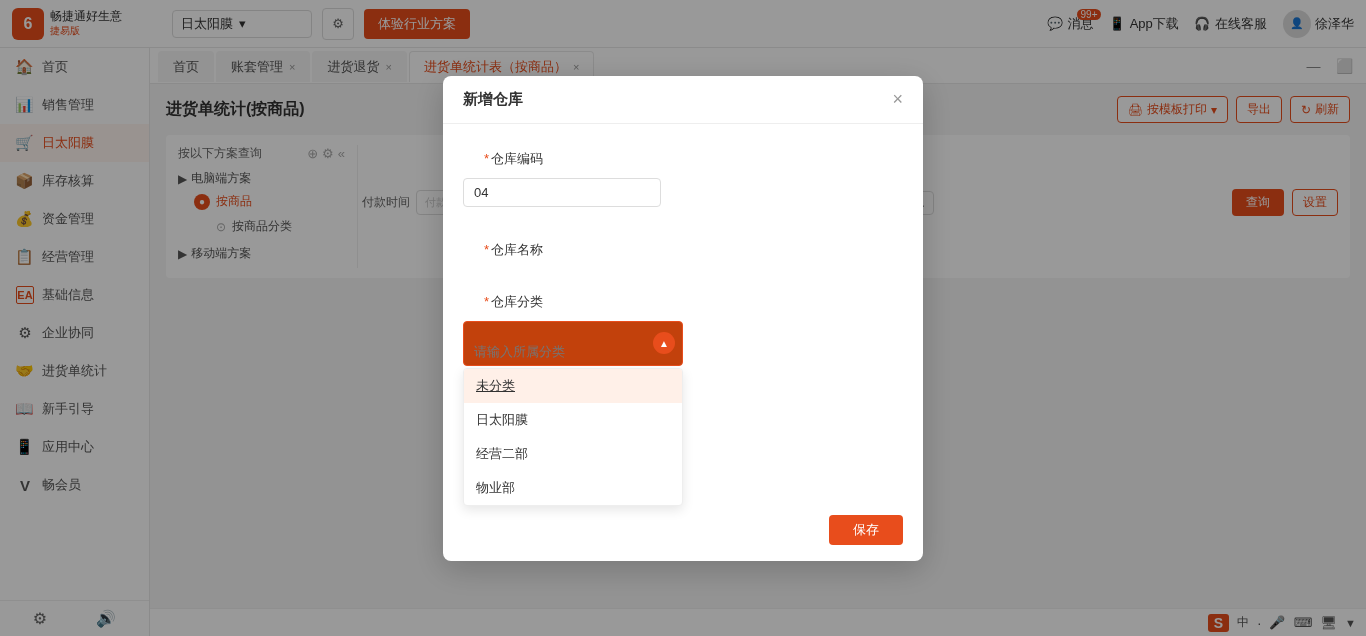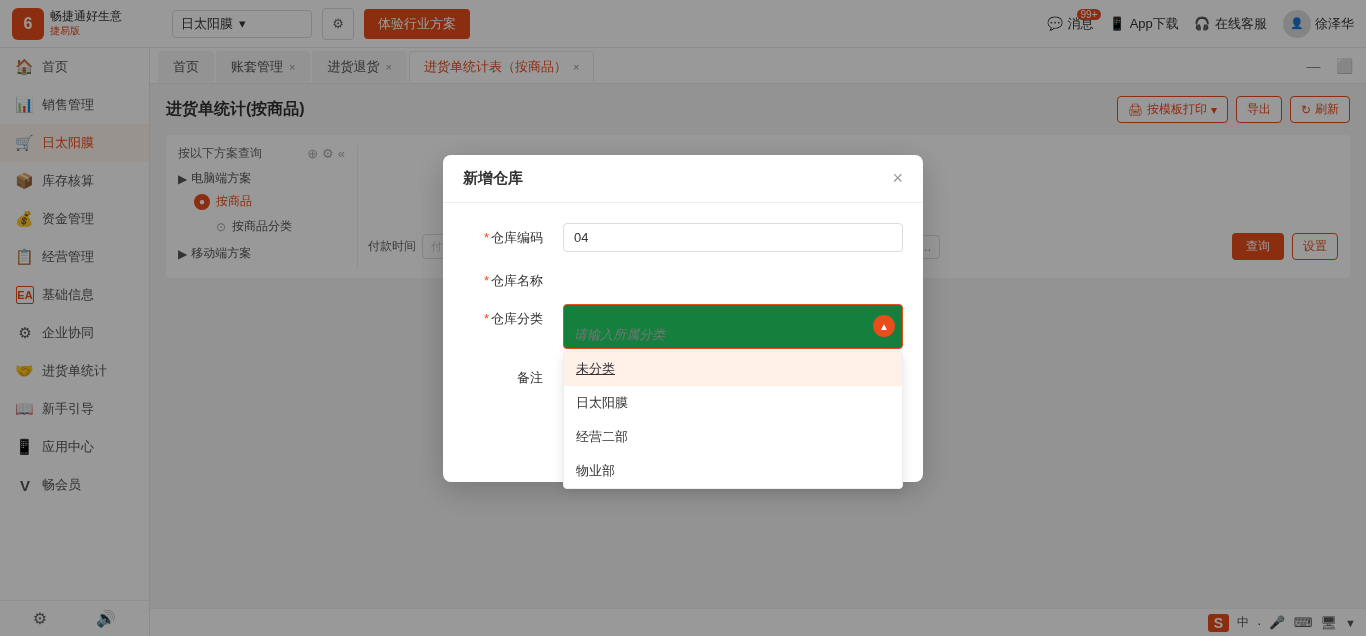--- a/index.html
+++ b/index.html
@@ -144,21 +144,21 @@
       display: flex; align-items: center; gap: 4px;
     }
     .btn-primary {
       background: #e84d1c; color: #fff; border: none;
       border-radius: 4px; padding: 4px 14px; cursor: pointer; font-size: 12px;
     }
 
     
     .query-area {
       background: #fff; border-radius: 4px; padding: 10px 12px; margin-bottom: 10px;
-      display: flex; gap: 10px; align-items: flex-end;
+      display: flex; gap: 4px; align-items: center;
     }
     .query-left {
       width: 180px; border-right: 1px solid #eee; padding-right: 12px;
     }
     .scheme-header { display: flex; align-items: center; justify-content: space-between; margin-bottom: 6px; }
     .scheme-title { font-size: 12px; color: #666; }
     .scheme-icons { display: flex; gap: 4px; }
     .scheme-icon { cursor: pointer; color: #aaa; font-size: 13px; }
     .scheme-group { margin-bottom: 4px; }
     .scheme-group-title {
@@ -204,39 +204,39 @@
     }
     .dialog-header {
       padding: 14px 20px; border-bottom: 1px solid #eee;
       display: flex; align-items: center; justify-content: space-between;
     }
     .dialog-title { font-size: 15px; font-weight: bold; color: #333; }
     .dialog-close { cursor: pointer; color: #999; font-size: 18px; line-height: 1; }
     .dialog-body { padding: 20px; }
 
     .form-row {
-      display: flex; align-items: flex-start; margin-bottom: 14px; gap: 20px;
+      display: flex; align-items: flex-start; margin-bottom: 28px; gap: 10px; flex-direction: column;
     }
     .form-label {
       width: 80px; text-align: right; font-size: 13px; color: #333;
       padding-top: 6px; flex-shrink: 0;
     }
     .form-label.required::before { content: '*'; color: #e84d1c; margin-right: 2px; }
     .form-control {
       flex: 1; border: 1px solid #ddd; border-radius: 4px;
       padding: 6px 10px; font-size: 13px; color: #333; outline: none;
     }
     .form-control.error { border-color: #e84d1c; }
     .error-msg { color: #e84d1c; font-size: 12px; margin-top: 2px; }
 
     .dropdown-wrapper { flex: 1; position: relative; }
     .dropdown-input {
       width: 100%; border: 1px solid #ddd; border-radius: 4px;
       padding: 22px 32px 6px 10px; font-size: 13px; color: #ccc; outline: none;
-      cursor: text; background: #15803d; font-style: italic;
+      cursor: text; background: #c2410c;
     }
     .dropdown-input.active { border-color: #e84d1c; }
     .dropdown-arrow {
       position: absolute; right: 8px; top: 50%; transform: translateY(-50%);
       width: 22px; height: 22px; border-radius: 50%; background: #e84d1c;
       display: flex; align-items: center; justify-content: center;
       color: #fff; font-size: 10px; cursor: pointer;
     }
     .dropdown-list {
       position: absolute; top: calc(100% + 2px); left: 0; right: 0;

